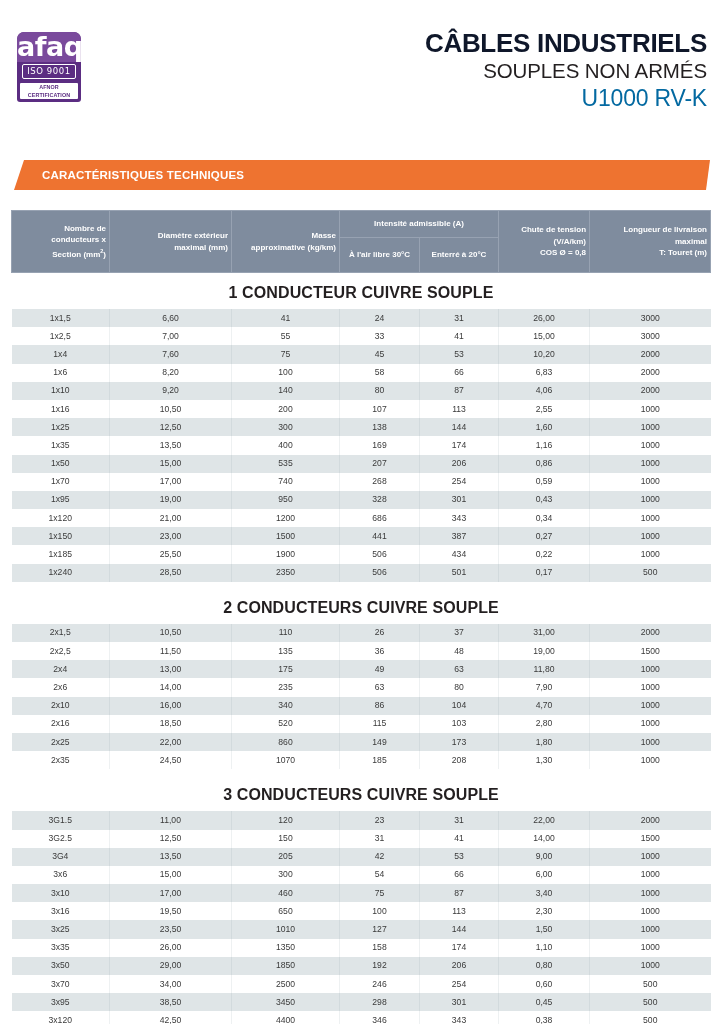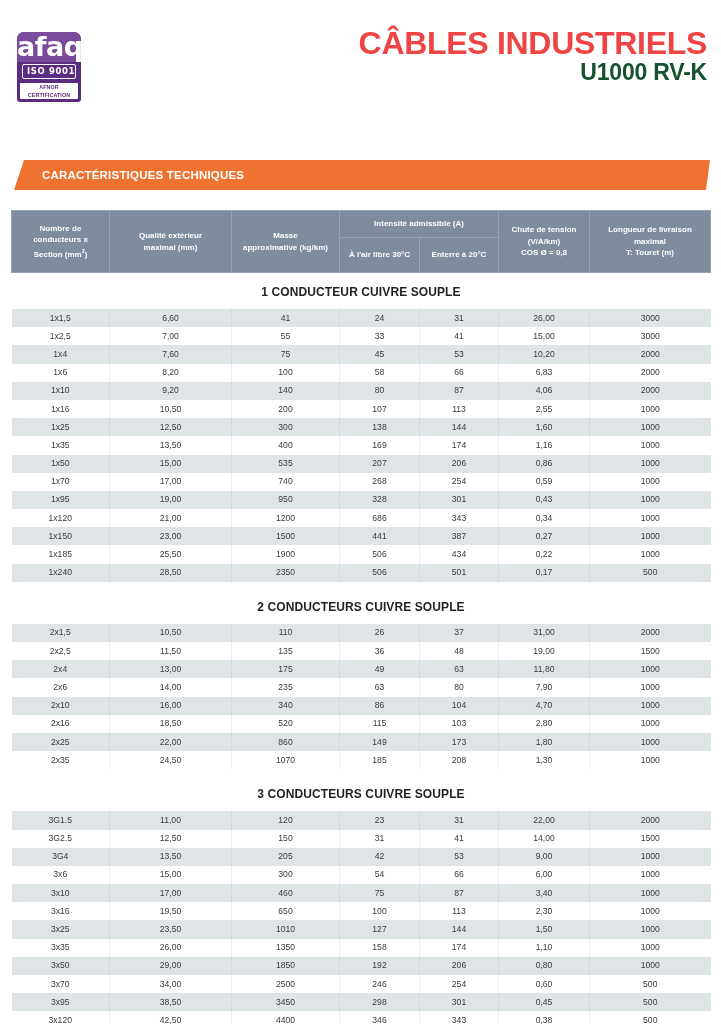--- a/index.html
+++ b/index.html
@@ -50,24 +50,24 @@
     font-size: 27px;
     font-weight: bold;
     letter-spacing: -0.5px;
     color: #ffffff;
     line-height: 28px;
   }
   .afaq-logo .logo-iso {
     margin: 2px 5px 0 5px;
     border: 1.2px solid #ffffff;
     border-radius: 2px;
-    text-align: right;
+    text-align: center;
     font-family: "DejaVu Sans", sans-serif;
     font-size: 8.5px;
-    font-weight: bold;
+    font-weight: normal;
     letter-spacing: 0.6px;
     color: #ffffff;
     line-height: 11px;
     padding: 1px 0 1px 0;
   }
   .afaq-logo .logo-qualite {
     text-align: center;
     font-size: 7px;
     color: #ffffff;
     line-height: 11px;
@@ -90,39 +90,39 @@
   }
 
   
   .title-block {
     position: absolute;
     right: 14px;
     top: 28px;
     text-align: right;
   }
   .title-line1 {
-    font-size: 32px;
+    font-size: 26px;
     font-weight: bold;
     letter-spacing: -0.3px;
     line-height: 30px;
-    color: #ef4444;
+    color: #0f172a;
   }
   .title-line2 {
     font-size: 20.5px;
     font-weight: normal;
     letter-spacing: -0.1px;
     line-height: 26px;
     color: #231f20;
   }
   .title-line3 {
     font-size: 23px;
-    font-weight: bold;
+    font-weight: normal;
     letter-spacing: -0.2px;
     line-height: 28px;
-    color: #14532d;
+    color: #0369a1;
   }
 
   
   .banner-wrap {
     position: relative;
     height: 32px;
     margin: 10px 0 0 0;
   }
   .banner {
     position: absolute;
@@ -168,41 +168,41 @@
     background: #7f8c9e;
     color: #ffffff;
     font-size: 8px;
     font-weight: bold;
     line-height: 11.5px;
     text-align: center;
     padding: 5px 3px;
     border: 1px solid #97a2b2;
     vertical-align: middle;
   }
-  thead th.hdr-tall { height: 48px; }
+  thead th.hdr-tall { height: 48px; text-align: right; }
   thead th.hdr-group { height: 20px; padding: 3px 2px; }
   thead th.hdr-sub { height: 26px; padding: 4px 2px; }
 
   tbody td {
     font-size: 8.6px;
     color: #3a3a3a;
     text-align: center;
     padding: 3.6px 2px;
     border-right: 1px solid #eef1f2;
     line-height: 11px;
   }
   tbody td:last-child { border-right: none; }
   tbody tr.odd td { background: #dfe5e7; border-right-color: #d2dadd; }
   tbody tr.even td { background: #ffffff; }
 
   .section-title-row td {
     background: #ffffff !important;
     border: none !important;
     text-align: center;
-    font-size: 12px;
+    font-size: 16px;
     font-weight: bold;
     color: #231f20;
     letter-spacing: 0.1px;
     padding: 14px 0 11px 0;
   }
   .spacer-row td {
     background: #ffffff !important;
     border: none !important;
     height: 6px;
     padding: 0;
@@ -218,20 +218,21 @@
     <div class="logo-top">
       <div class="logo-word">afaq</div>
     </div>
     <div class="logo-iso">ISO 9001</div>
     <div class="logo-qualite">Qualité</div>
     <div class="logo-afnor">AFNOR CERTIFICATION</div>
   </div>
 
   <div class="title-block">
     <div class="title-line1">CÂBLES INDUSTRIELS</div>
+    <div class="title-line2">SOUPLES NON ARMÉS</div>
     <div class="title-line3">U1000 RV-K</div>
   </div>
 
 </div>
 
 <div class="banner-wrap">
   <div class="banner"></div>
   <div class="banner-label">CARACTÉRISTIQUES TECHNIQUES</div>
 </div>
 
@@ -247,21 +248,21 @@
         <col class="c6">
     </colgroup>
     <thead>
       <tr>
         <th class="hdr-tall" rowspan="2">
           <span>Nombre de</span><br>
           <span>conducteurs x</span><br>
           <span>Section (mm</span><span class="sup">2</span><span>)</span>
         </th>
         <th class="hdr-tall" rowspan="2">
-          <span>Qualité extérieur</span><br>
+          <span>Diamètre extérieur</span><br>
           <span>maximal (mm)</span>
         </th>
         <th class="hdr-tall" rowspan="2">
           <span>Masse</span><br>
           <span>approximative (kg/km)</span>
         </th>
         <th class="hdr-group" colspan="2">Intensité admissible (A)</th>
         <th class="hdr-tall" rowspan="2">
           <span>Chute de tension</span><br>
           <span>(V/A/km)</span><br>

